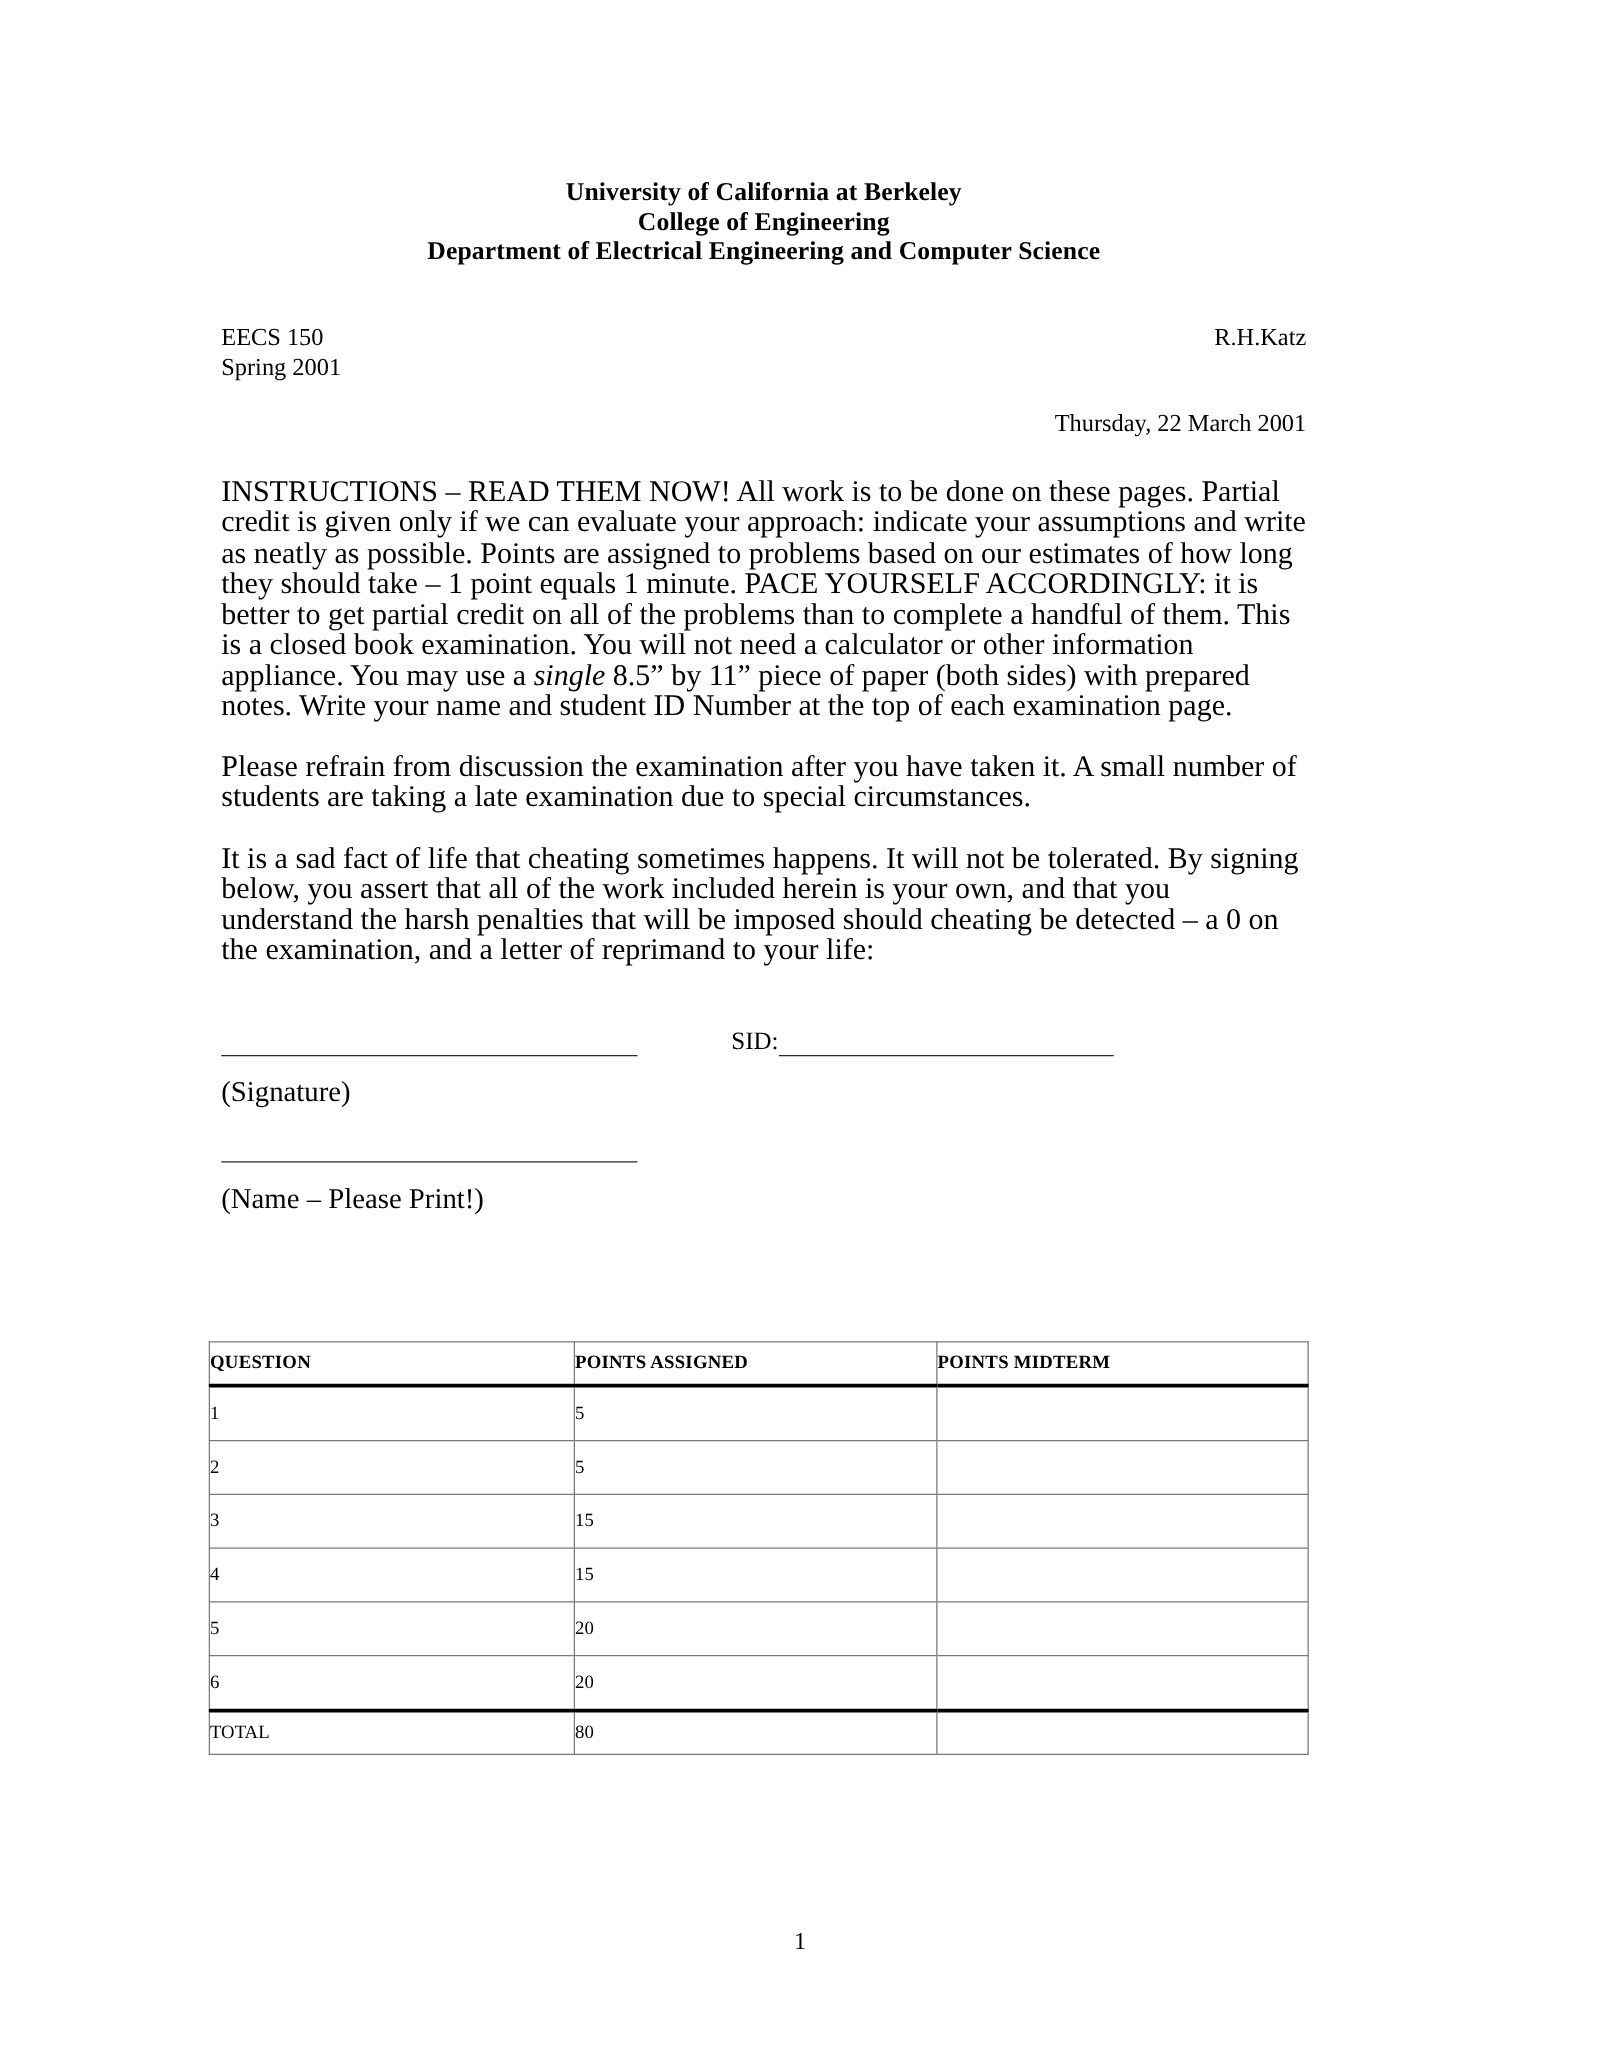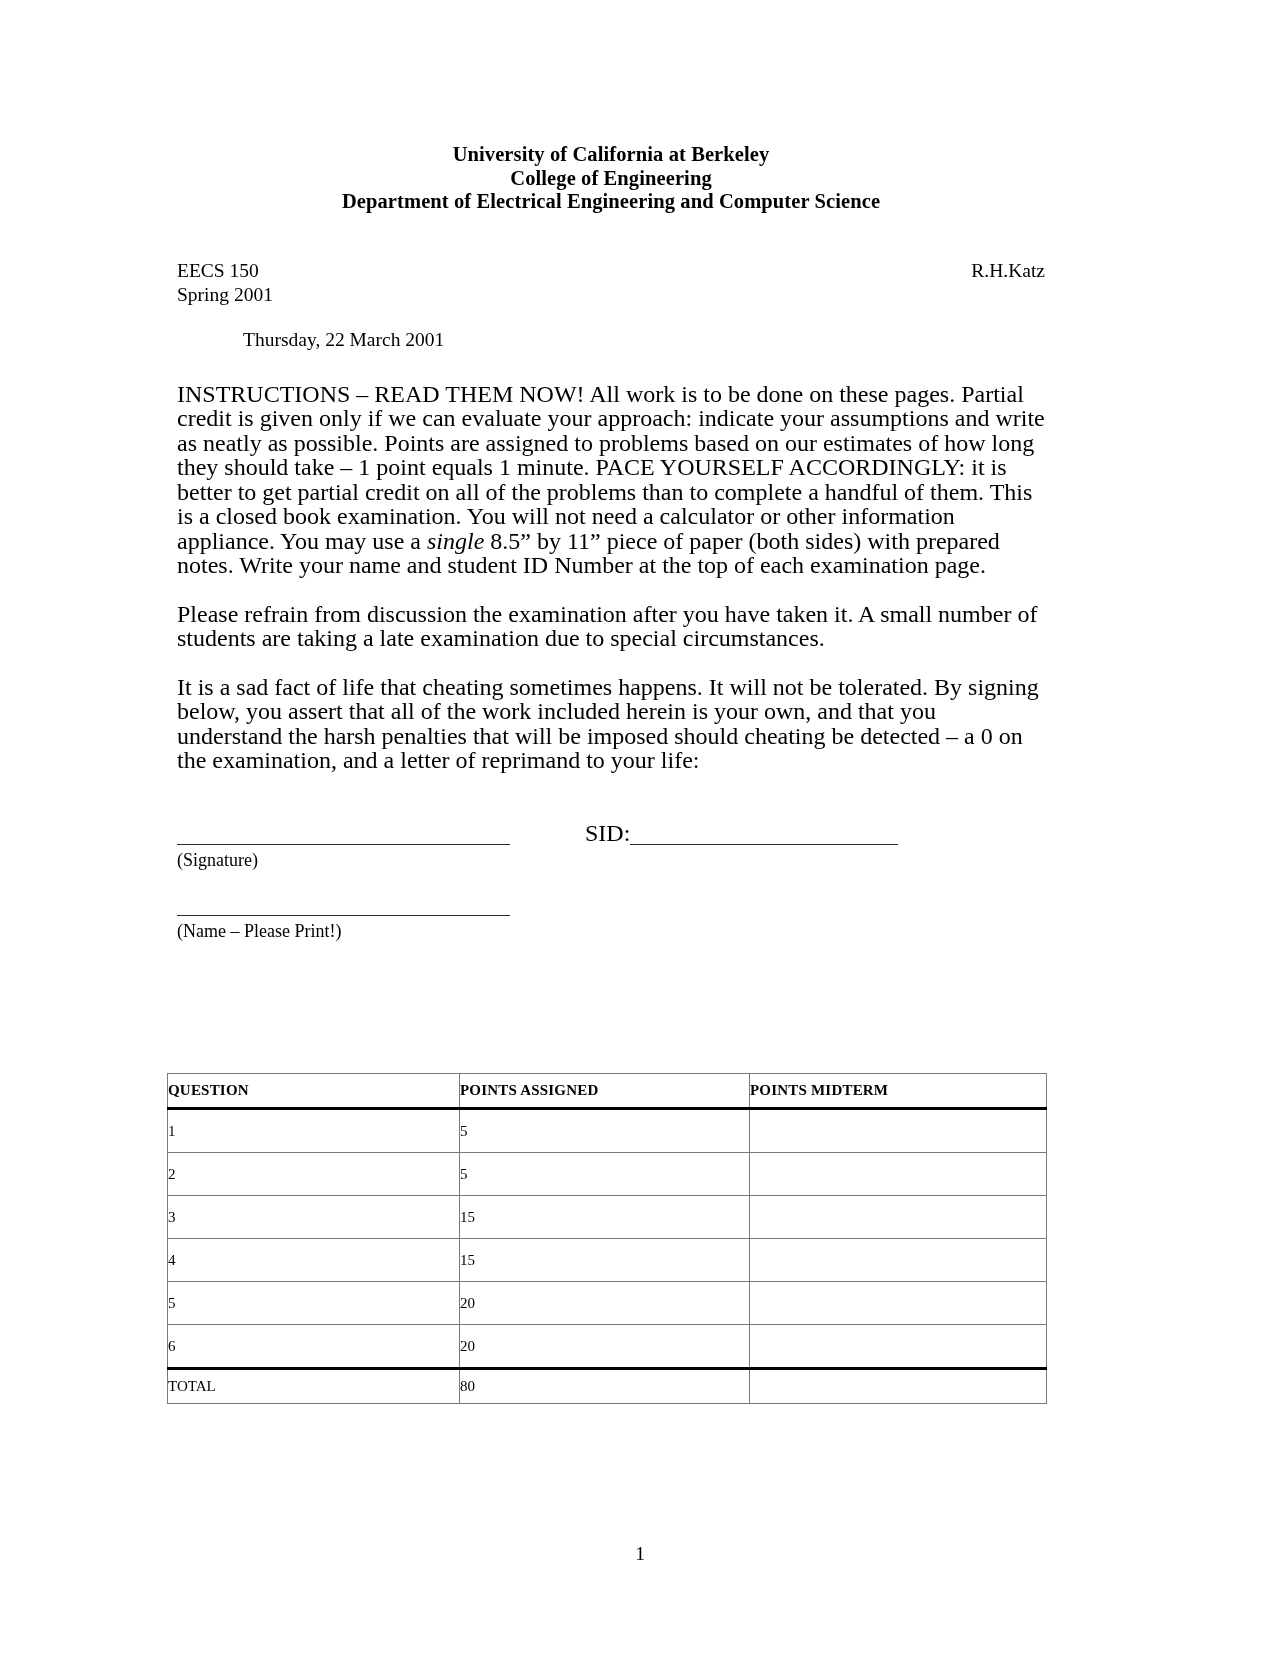--- a/index.html
+++ b/index.html
@@ -49,57 +49,57 @@
     align-items: flex-end;
   }
   .course-term { display: block; }
 
   
   .exam-title-block {
     margin-top: 21px;
     font-size: 19.5px;
     line-height: 24px;
   }
-  .exam-date { display: block; padding-left: 66px; }
+  .exam-date { display: block; padding-left: 66px; text-align: right; }
 
   
   .para {
     margin-top: 22px;
     font-size: 24px;
     line-height: 24.5px;
     text-align: left;
   }
   .para.first { margin-top: 30px; }
   .para em { font-style: italic; }
 
   
   .sig-area { margin-top: 48px; }
   .sig-row {
     display: flex;
     align-items: flex-end;
-    font-size: 24px;
+    font-size: 20px;
     line-height: 24px;
   }
   .sig-rule {
     display: inline-block;
     border-bottom: 1.6px solid #2b2b2b;
     height: 0;
   }
   .rule-sig { width: 333px; }
   .rule-sid { width: 268px; }
   .sid-group {
     display: flex;
     align-items: flex-end;
     margin-left: 75px;
   }
   .sid-label { margin-right: 0px; }
   .sig-caption {
-    font-size: 18px;
-    line-height: 24px;
-    margin-top: 3px;
+    font-size: 23px;
+    line-height: 24px;
+    margin-top: 17px;
   }
   .name-area { margin-top: 43px; }
 
   
   .table-wrap {
     position: absolute;
     left: 167px;
     top: 1073px;
     width: 879px;
   }

